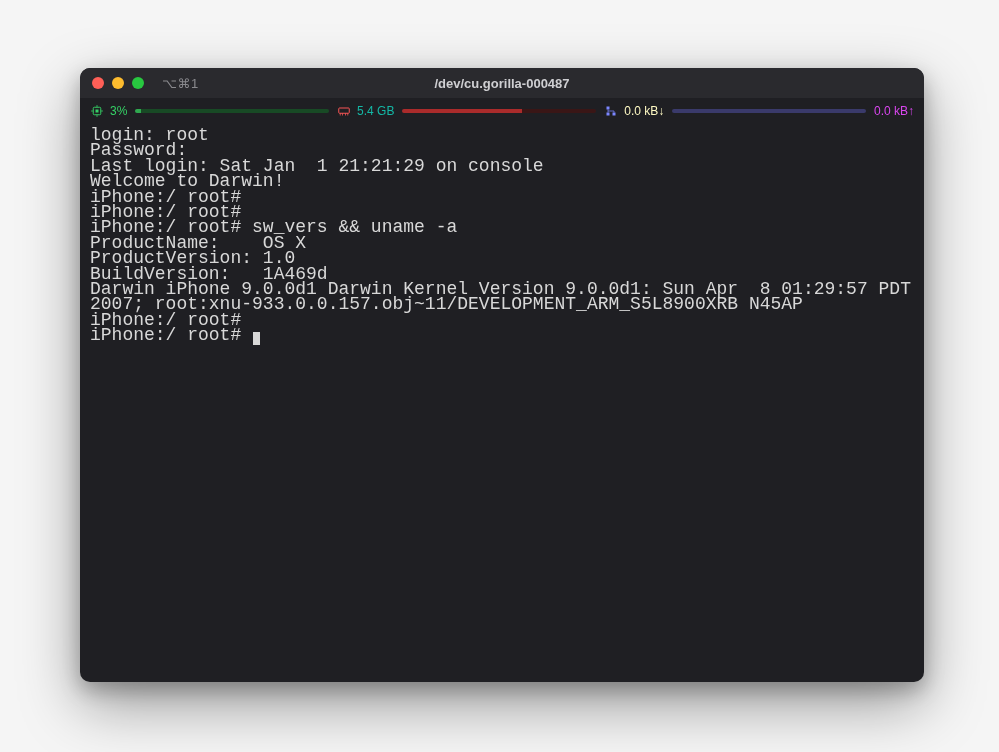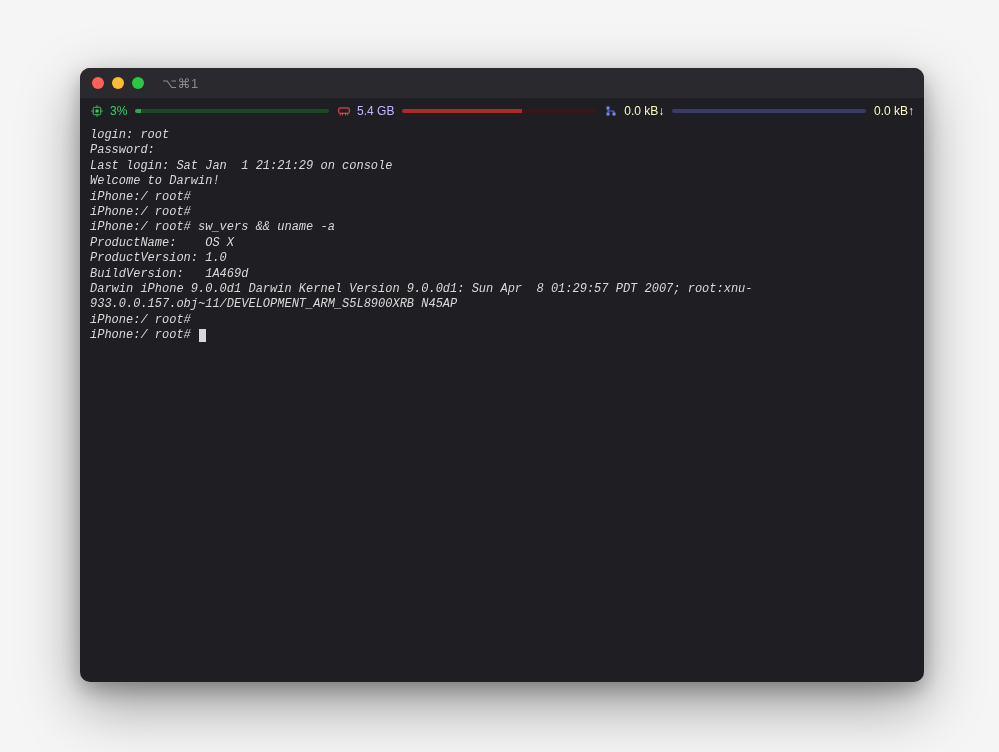--- a/index.html
+++ b/index.html
@@ -78,41 +78,40 @@
   }
   .stat .icon {
     display: inline-flex;
     align-items: center;
     justify-content: center;
     width: 14px;
     height: 14px;
   }
   .stat .val { color: inherit; }
   .cpu  { color: #35d266; }
-  .mem  { color: #c4b5fd; }
+  .mem  { color: #14b8a6; }
   .netd { color: #fef9c3; }
-  .netu { color: #fef9c3; }
+  .netu { color: #d946ef; }
   .bar {
     height: 4px;
     border-radius: 2px;
     flex: 1 1 auto;
   }
   .bar.cpu-b  { background: linear-gradient(to right,#2fa84f 0%,#2fa84f 3%,#184a25 3%,#184a25 100%); }
   .bar.mem-b  { background: linear-gradient(to right,#aa2b2b 0%,#aa2b2b 62%,#3a1616 62%,#3a1616 100%); }
   .bar.netd-b { background: #3a3a6b; }
   .term {
     flex: 1 1 auto;
     padding: 4px 10px 10px 10px;
     font-family: "Menlo","Consolas","Courier New",monospace;
-    font-size: 12px;
+    font-size: 18px;
     line-height: 15.4px;
     color: #d8d8d8;
     white-space: pre-wrap;
     overflow: hidden;
-    font-style: italic;
   }
   .cursor {
     display: inline-block;
     width: 7px;
     height: 13px;
     background: #d8d8d8;
     vertical-align: text-bottom;
     margin-left: 1px;
   }
 </style>
@@ -121,20 +120,21 @@
 
 <div class="window">
 
   <div class="titlebar">
     <div class="traffic">
       <div class="tl-btn tl-close"></div>
       <div class="tl-btn tl-min"></div>
       <div class="tl-btn tl-zoom"></div>
     </div>
     <div class="tab-label">⌥⌘1</div>
+    <div class="title">/dev/cu.gorilla-000487</div>
   </div>
 
   <div class="statusbar">
     <div class="stat cpu">
       <span class="icon">
         <svg viewBox="0 0 16 16" width="12" height="12">
             <rect x="3" y="3" width="10" height="10" rx="1.5" fill="none" stroke="#35d266" stroke-width="1.3"></rect>
             <rect x="6" y="6" width="4" height="4" fill="#35d266"></rect>
             <line x1="8" y1="0" x2="8" y2="3" stroke="#35d266"></line>
             <line x1="8" y1="13" x2="8" y2="16" stroke="#35d266"></line>

